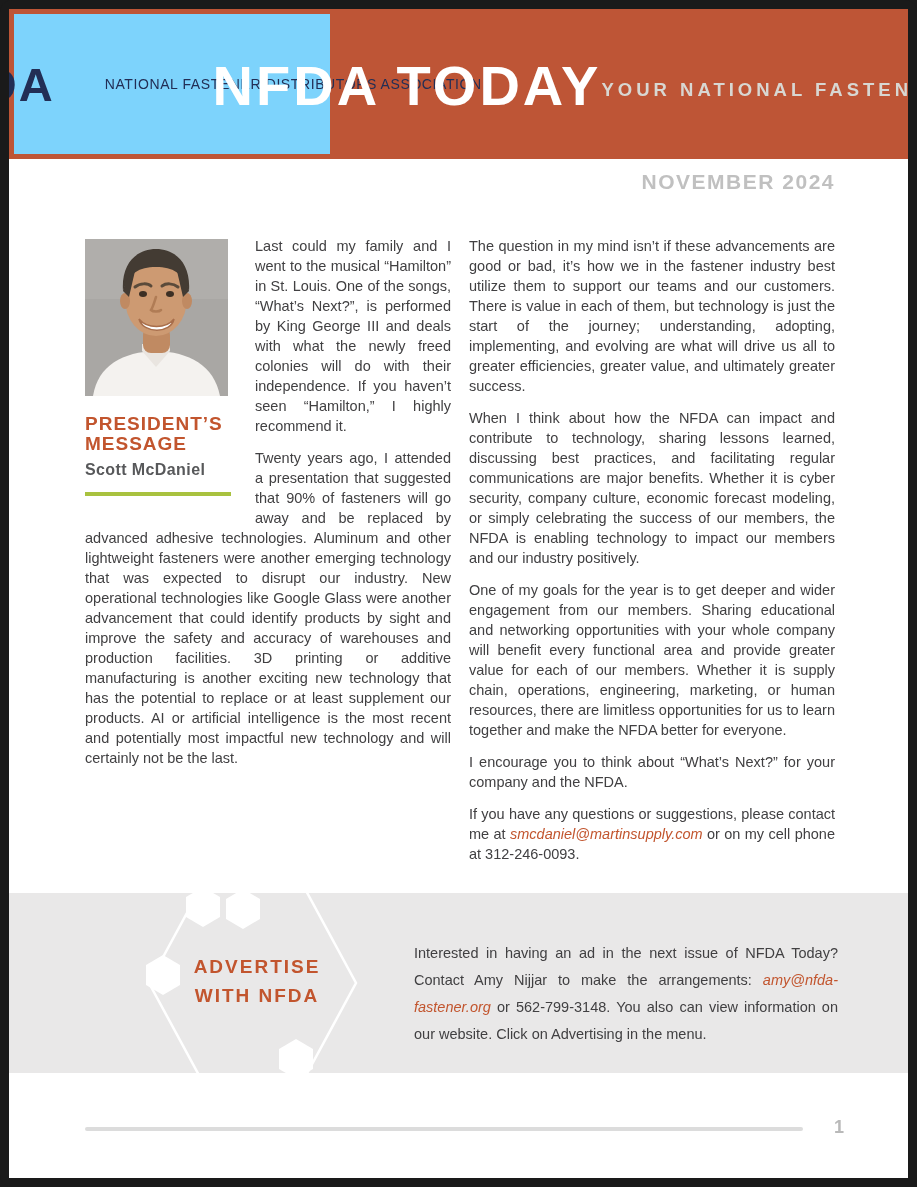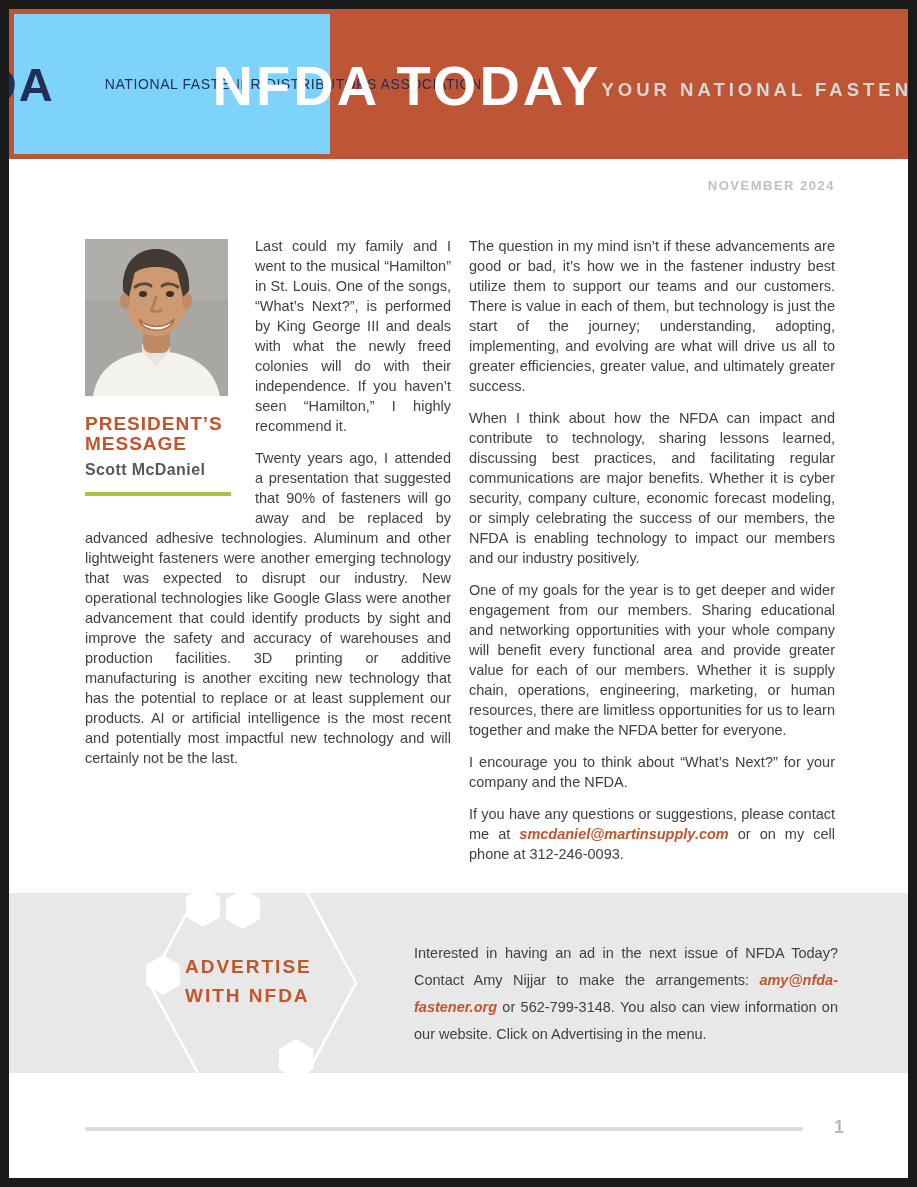--- a/index.html
+++ b/index.html
@@ -32,45 +32,45 @@
     display:flex; flex-direction:row; align-items:center; justify-content:center; padding-top:4px;
   }
   .nl-title {
     color:#ffffff; font-size:56px; font-weight:bold; letter-spacing:3px; line-height:1.05; white-space:nowrap;
   }
   .nl-subtitle {
     color:#d8d7d2; font-size:18.5px; font-weight:bold; letter-spacing:4px; margin-top:8px; white-space:nowrap;
   }
   
   .issue-date {
-    position:absolute; top:169px; right:73px; color:#c0c0c0; font-size:13px; font-weight:bold; letter-spacing:1.5px;
+    position:absolute; top:161px; right:73px; color:#c0c0c0; font-size:21px; font-weight:bold; letter-spacing:1.5px;
   }
   
   .columns {
     position:absolute; top:227px; left:76px; width:750px;
     display:grid; grid-template-columns:1fr 1fr; column-gap:18px;
   }
   .col p {
     margin:0 0 12px 0; font-size:14.5px; line-height:20px; color:#414042; text-align:justify;
   }
   .col p:last-child { margin-bottom:0; }
   .author-block { float:left; width:146px; margin:3px 24px 24px 0; }
   .author-photo { display:block; width:143px; height:157px; }
   .section-title {
     margin:18px 0 0 0; font-size:19px; line-height:20px; font-weight:bold;
     color:#c2552e; letter-spacing:1px;
   }
   .author-name { margin-top:7px; font-size:16px; font-weight:bold; color:#57585a; letter-spacing:0.4px; }
   .section-divider { width:146px; height:4px; background:#a9c23f; margin-top:13px; }
-  .email-link { color:#c2552e; font-weight:bold; font-style:italic; text-decoration:none; cursor:pointer; }
+  .email-link { color:#c2552e; font-weight:normal; font-style:italic; text-decoration:none; cursor:pointer; }
   
   .ad-band { position:absolute; top:884px; left:0; width:899px; height:180px; background:#e9e8e8; overflow:hidden; }
   .ad-hex-svg { position:absolute; top:0; left:0; }
   .ad-title {
-    position:absolute; left:176px; top:59px; width:144px; 
+    position:absolute; left:176px; top:59px; width:144px; text-align:center;
     color:#c2552e; font-size:19px; font-weight:bold; letter-spacing:2px; line-height:29px;
   }
   .ad-text {
     position:absolute; left:405px; top:47px; width:424px;
     font-size:14.5px; line-height:27px; color:#414042; text-align:justify;
   }
   
   .footer-rule { position:absolute; top:1118px; left:76px; width:718px; height:4px; background:#dcdcdc; border-radius:2px; }
   .page-number { position:absolute; top:1108px; right:64px; color:#b9b9b9; font-size:18px; font-weight:bold; }
 </style>

